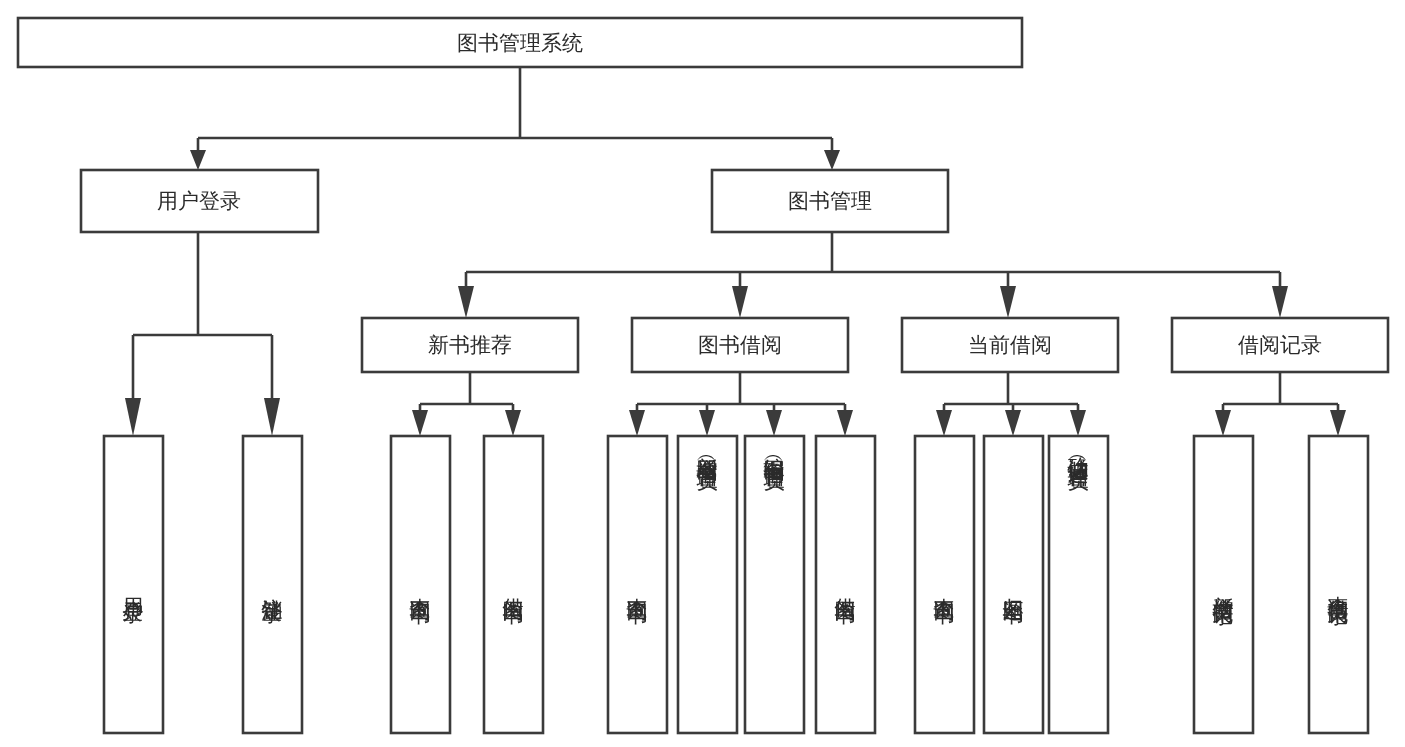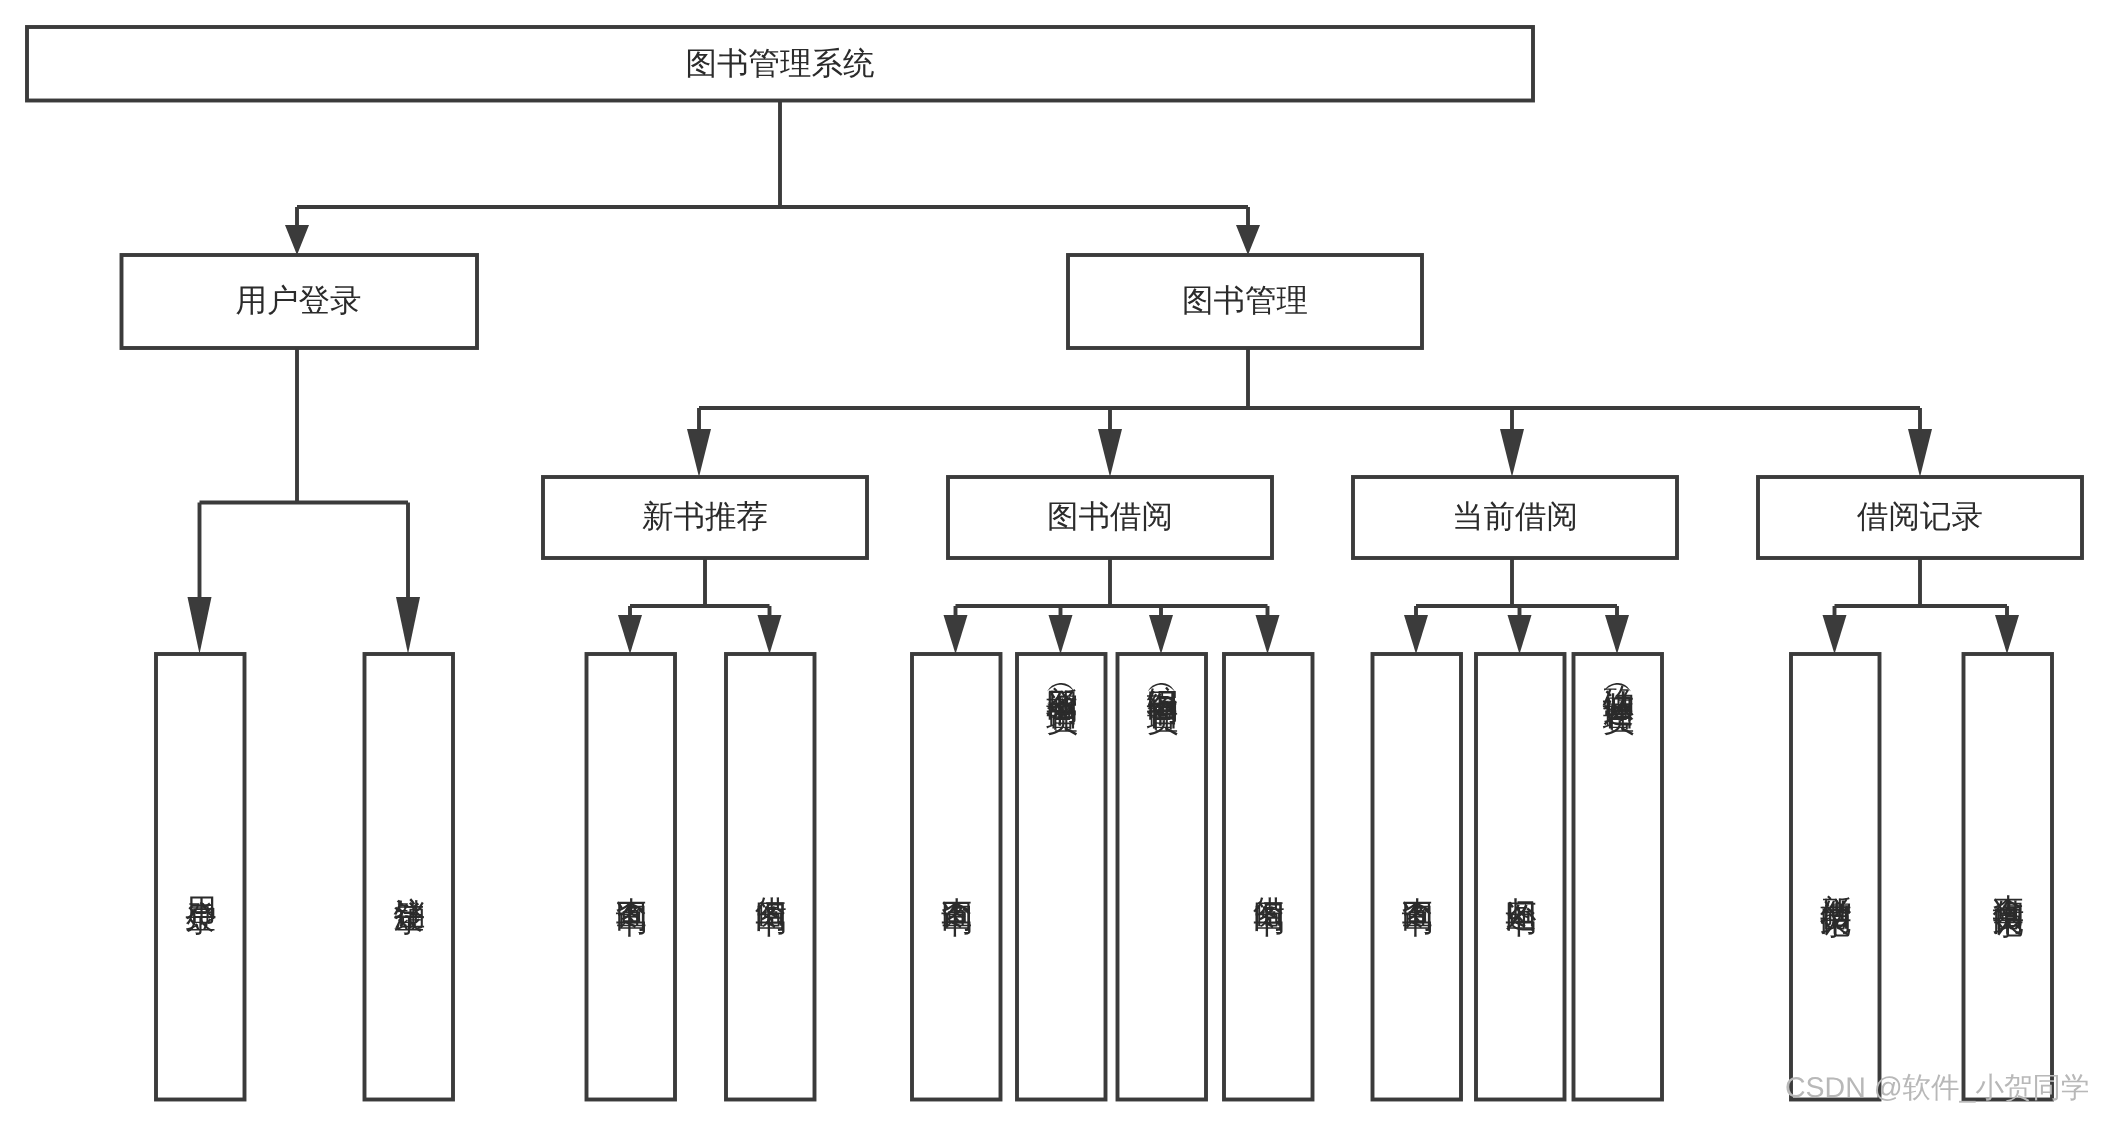--- a/index.html
+++ b/index.html
@@ -232,15 +232,14 @@
     <span class="node-label-v">确认归还（管理员）</span>
   </div>
 
   <div class="vlabel-wrap" style="left:1194px; top:436px; width:59px; height:297px;">
     <span class="node-label-v">新增借阅记录</span>
   </div>
   <div class="vlabel-wrap" style="left:1309px; top:436px; width:59px; height:297px;">
     <span class="node-label-v">查询借阅记录</span>
   </div>
 
-  <div class="watermark">CSDN @软件_小贺同学</div>
 
 </div>
 
 </body></html>

